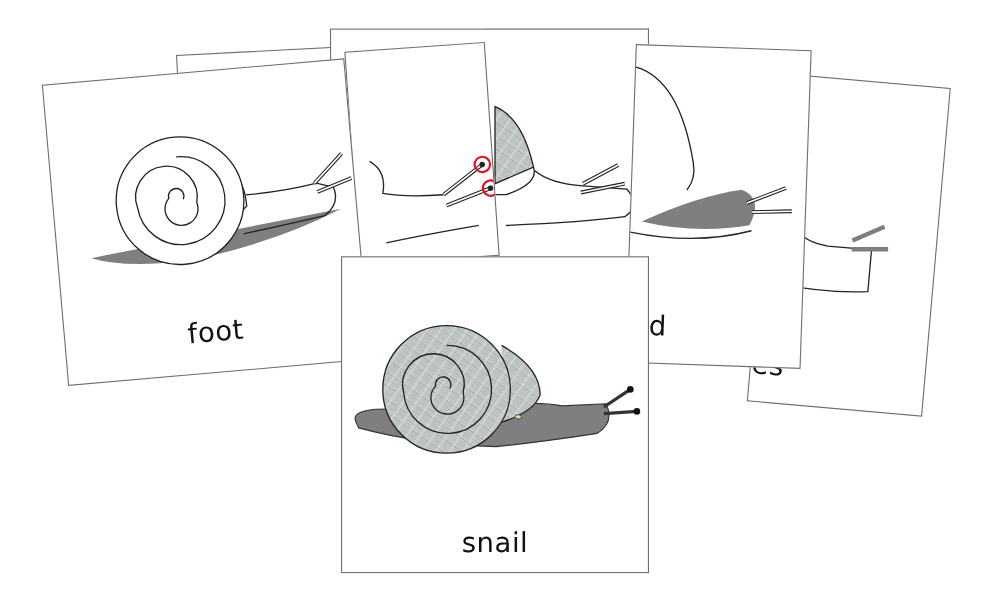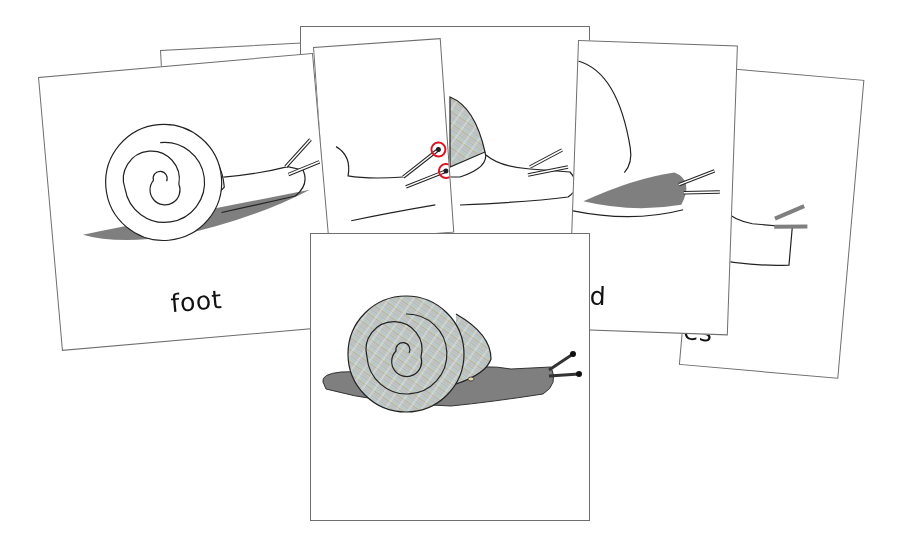--- a/index.html
+++ b/index.html
@@ -106,13 +106,14 @@
     <path d="M12 148 Q 10 140 30 138 L 130 136 Q 175 130 200 135 L 240 133 Q 248 150 232 160 Q 180 168 140 172 Q 70 170 15 155 Z" fill="#7f7f7f" stroke="#333" stroke-width="1"></path>
     <line x1="238" y1="136" x2="262" y2="120" stroke="#333" stroke-width="3"></line>
     <line x1="238" y1="142" x2="268" y2="140" stroke="#333" stroke-width="3"></line>
     <circle cx="262" cy="120" r="3" fill="#111"></circle>
     <circle cx="268" cy="140" r="3" fill="#111"></circle>
     <path d="M145 80 Q 180 100 180 125 Q 175 140 145 150" fill="url(#streaks)" stroke="#222" stroke-width="1.2"></path>
     <circle cx="95" cy="120" r="58" fill="url(#streaks)" stroke="#222" stroke-width="1.2"></circle>
     <path d="M95 80 A 40 40 0 1 1 56 123 A 28 28 0 1 1 110 123 A 15 15 0 1 1 85 117 A 7 7 0 1 1 98 119" fill="none" stroke="#222" stroke-width="1.2"></path>
     <ellipse cx="160" cy="145" rx="3" ry="2" fill="#e9d5a9" stroke="#333" stroke-width="0.8"></ellipse>
   </svg>
+  <div class="label" style="top:245px;">snail</div>
 </div>
 
 </body></html>

